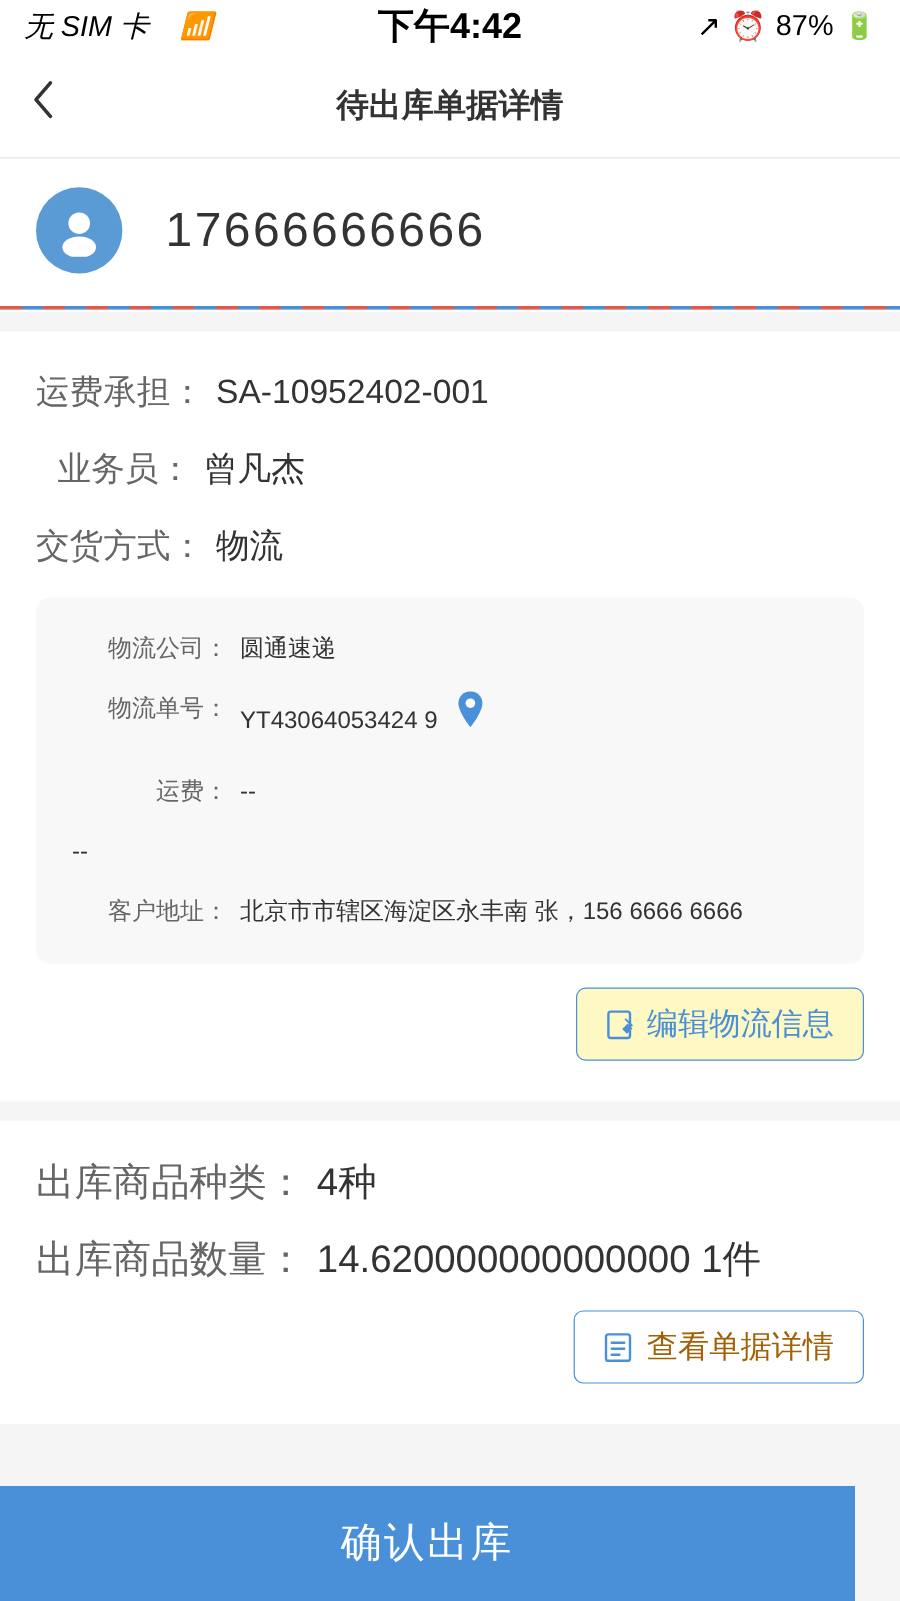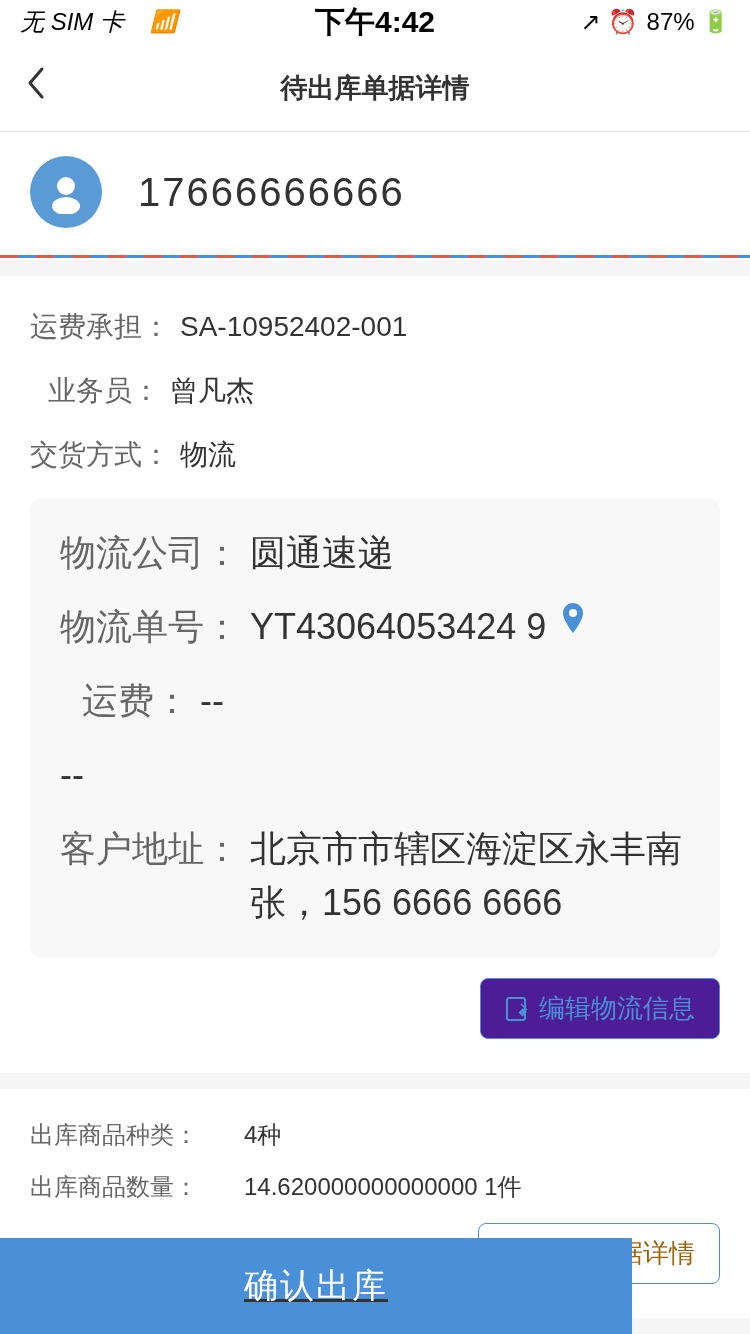--- a/index.html
+++ b/index.html
@@ -133,21 +133,21 @@
     .logistics-card {
       background: #f8f8f8;
       border-radius: 12px;
       margin-top: 16px;
       padding: 28px 30px;
     }
     .logistics-row {
       display: flex;
       align-items: flex-start;
       margin-bottom: 20px;
-      font-size: 36px;
+      font-size: 20px;
       line-height: 1.5;
     }
     .logistics-row:last-child { margin-bottom: 0; }
     .logistics-label {
       color: #666;
       min-width: 140px;
       text-align: right;
       flex-shrink: 0;
       padding-right: 10px;
     }
@@ -173,36 +173,35 @@
     }
     .edit-btn {
       display: flex;
       align-items: center;
       gap: 8px;
       border: 1.5px solid #4a90d9;
       border-radius: 8px;
       padding: 12px 24px;
       color: #4a90d9;
       font-size: 26px;
-      background: #4c1d95;
+      background: #fef9c3;
       cursor: pointer;
     }
 
     
     .summary-section {
       background: #fff;
       margin-top: 16px;
       padding: 30px 30px;
     }
     .summary-row {
       display: flex;
       align-items: center;
       margin-bottom: 20px;
-      font-size: 24px;
-      gap: 36px;
+      font-size: 32px;
     }
     .summary-row:last-child { margin-bottom: 0; }
     .summary-label {
       color: #666;
       min-width: 168px;
       text-align: right;
       padding-right: 10px;
     }
     .summary-value { color: #333; flex: 1; }
 
@@ -218,28 +217,27 @@
       font-size: 26px;
       background: #fff;
       cursor: pointer;
     }
 
     
     .confirm-btn-bar {
       position: fixed;
       bottom: 0;
       left: 0;
-      width: 632px;
+      width: 712px;
       background: #4a90d9;
       height: 96px;
       display: flex;
       align-items: center;
       justify-content: center;
       cursor: pointer;
-      text-decoration: underline;
     }
     .confirm-btn-text {
       color: #fff;
       font-size: 34px;
       font-weight: 500;
       letter-spacing: 2px;
     }
 
     .page-content {
       padding-bottom: 96px;

